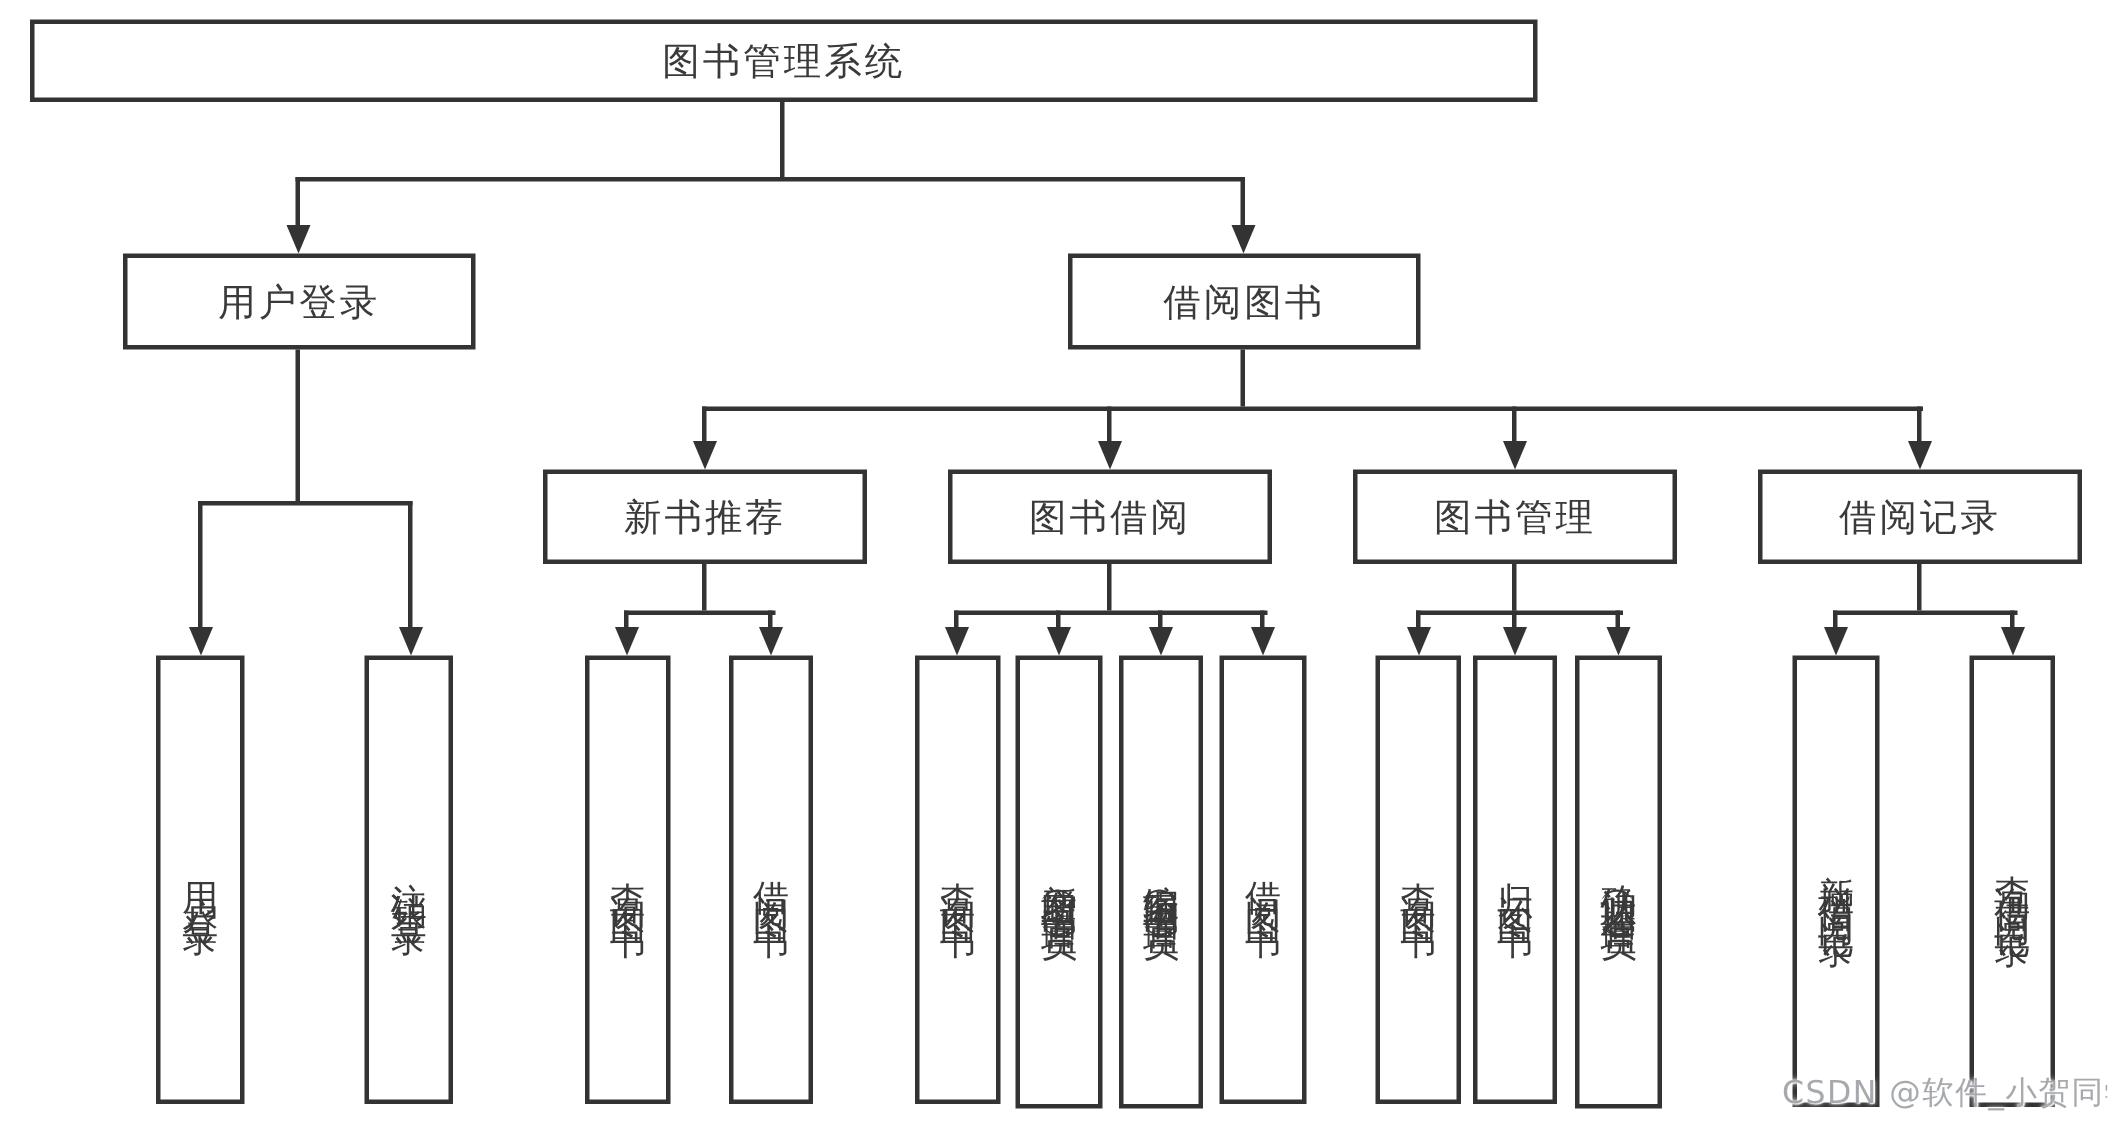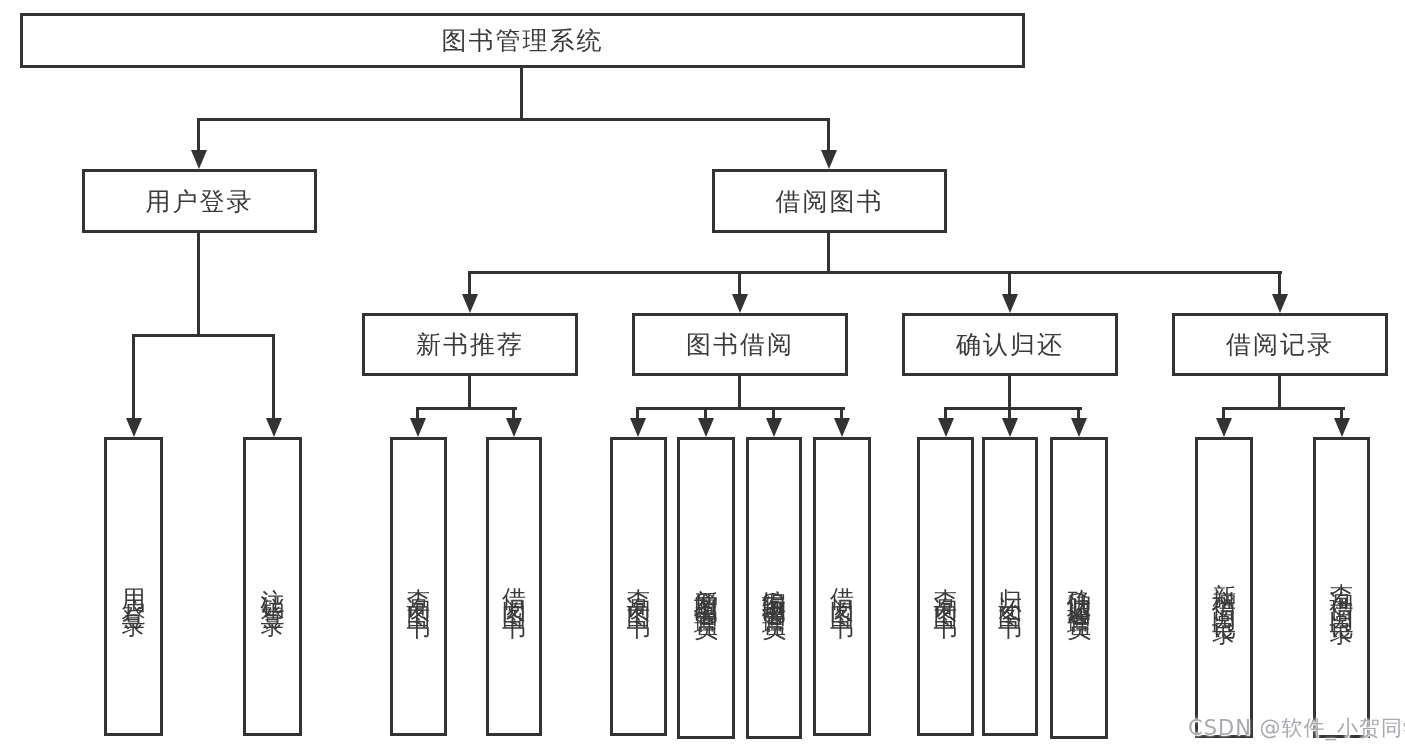--- a/index.html
+++ b/index.html
@@ -60,21 +60,21 @@
   <div class="box" style="left:20px;top:13px;width:1005px;height:55px;">图书管理系统</div>
 
   <div class="box" style="left:82px;top:169px;width:235px;height:64px;">用户登录</div>
 
   <div class="box" style="left:712px;top:169px;width:235px;height:64px;">借阅图书</div>
 
   <div class="box" style="left:632px;top:313px;width:216px;height:63px;">图书借阅</div>
 
   <div class="box" style="left:362px;top:313px;width:216px;height:63px;">新书推荐</div>
 
-  <div class="box" style="left:902px;top:313px;width:216px;height:63px;">确认归还</div>
+  <div class="box" style="left:902px;top:313px;width:216px;height:63px;">图书管理</div>
 
   <div class="box" style="left:1172px;top:313px;width:216px;height:63px;">借阅记录</div>
 
   <div class="box vbox" style="left:104px;top:437px;width:59px;height:299px;">用户登录</div>
   <div class="box vbox" style="left:243px;top:437px;width:59px;height:299px;">注销登录</div>
 
   <div class="box vbox" style="left:390px;top:437px;width:57px;height:299px;">查询图书</div>
   <div class="box vbox" style="left:486px;top:437px;width:56px;height:299px;">借阅图书</div>
 
   <div class="box vbox" style="left:610px;top:437px;width:57px;height:299px;">查询图书</div>

